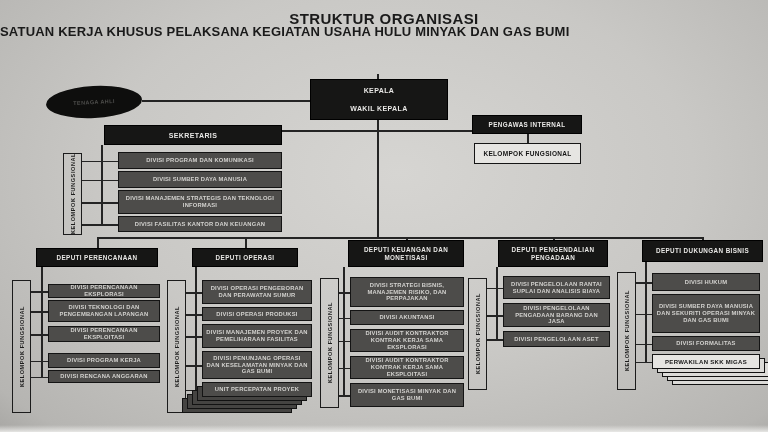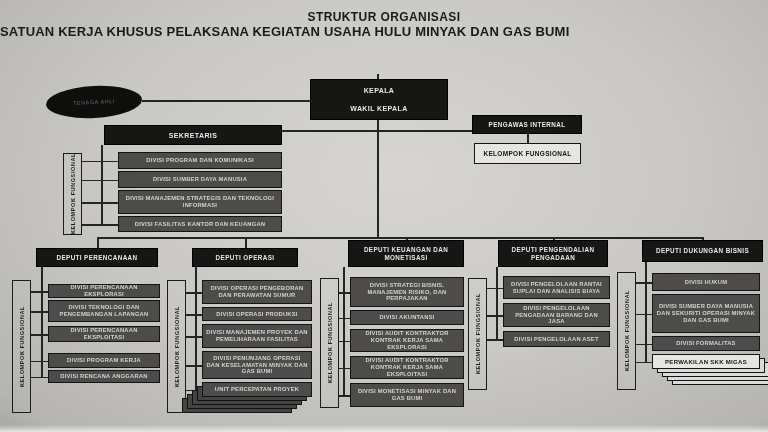--- a/index.html
+++ b/index.html
@@ -4,21 +4,21 @@
 <style>
   html,body{margin:0;padding:0;background:#9a9996;}
   #photo{
     position:relative;width:768px;height:432px;overflow:hidden;
     font-family:"Liberation Sans",sans-serif;
     background:radial-gradient(ellipse at 52% 40%, #d6d5d2 0%, #c9c8c5 52%, #b6b5b2 92%, #a8a7a4 100%);
   }
   #photo::after{content:"";position:absolute;left:0;bottom:0;width:100%;height:7px;
     background:linear-gradient(to bottom,rgba(255,255,255,0),rgba(240,240,238,.85));pointer-events:none;}
   .t1{position:absolute;top:10px;left:0;width:768px;text-align:center;
-      font-size:12px;font-weight:bold;color:#1a1a1a;letter-spacing:.4px;}
+      font-size:15px;font-weight:bold;color:#1a1a1a;letter-spacing:.4px;}
   .t2{position:absolute;top:24px;left:0;width:616px;text-align:left;
       font-size:13px;font-weight:bold;color:#1a1a1a;letter-spacing:.2px;}
   .abs{position:absolute;box-sizing:border-box;}
   .oval{border:2px solid #0b0b0b;border-radius:50%;display:flex;align-items:center;justify-content:center;
         font-size:9.5px;font-weight:bold;color:#111;background:transparent;}
   .ovalblack{background:#0e0e0d;border-radius:50%;display:flex;align-items:center;justify-content:center;
         font-size:5.5px;font-weight:bold;color:#4e4e4c;transform:rotate(-3deg);letter-spacing:.4px;}
   .bbox{background:#161615;border:1px solid #000;color:#e8e7e5;display:flex;flex-direction:column;
         align-items:center;justify-content:center;text-align:center;font-weight:bold;letter-spacing:.4px;}
   .dbox{background:#4d4c4a;border:1px solid #141414;color:#d3d2cf;display:flex;align-items:center;justify-content:center;

